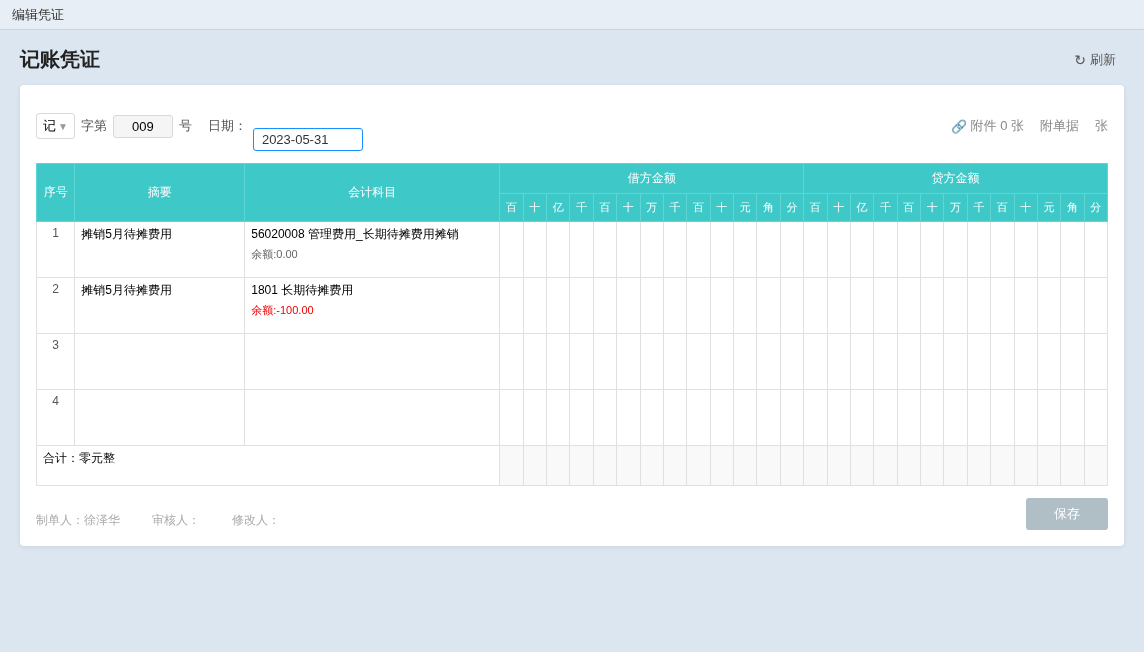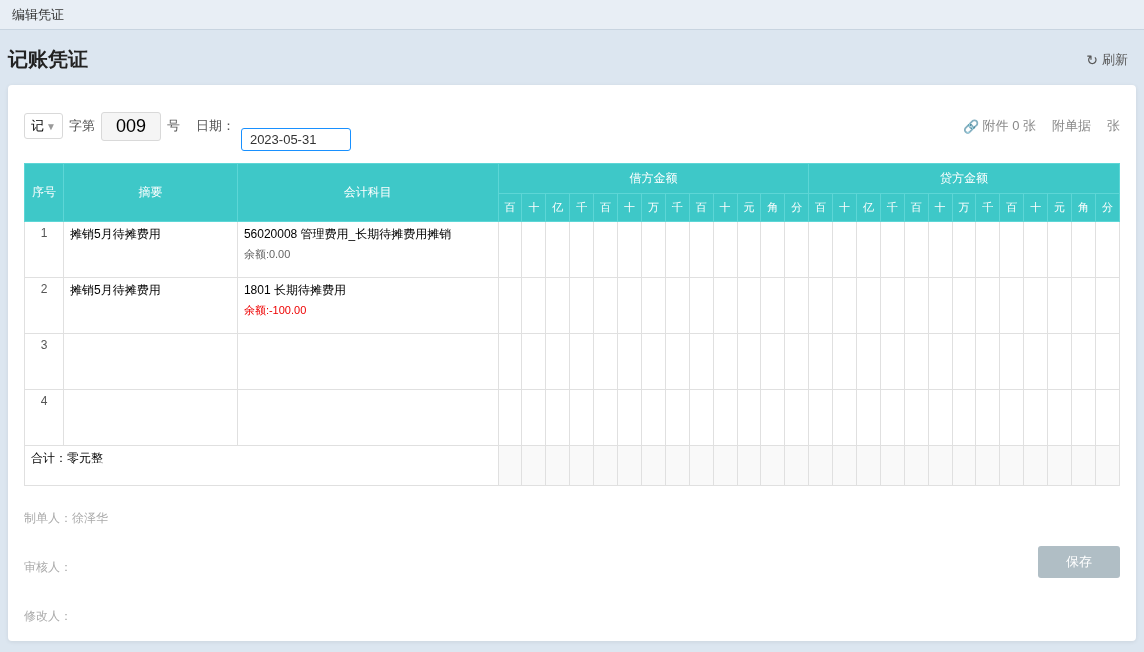--- a/index.html
+++ b/index.html
@@ -16,21 +16,21 @@
       padding: 6px 12px;
       font-size: 13px;
       color: #333;
       border-bottom: 1px solid #c8d4e0;
       height: 30px;
       display: flex;
       align-items: center;
     }
     .main-content {
       background: #dce6f0;
-      padding: 16px 8px;
+      padding: 16px 20px;
       height: 622px;
       overflow: hidden;
     }
     .page-header {
       display: flex;
       justify-content: space-between;
       align-items: center;
       margin-bottom: 12px;
     }
     .page-title {
@@ -76,21 +76,21 @@
       padding: 3px 6px;
       background: #fff;
       cursor: pointer;
       font-size: 13px;
     }
     .prefix-select .arrow { font-size: 10px; color: #999; }
     .field-input {
       border: 1px solid #d9d9d9;
       border-radius: 3px;
       padding: 3px 8px;
-      font-size: 18px;
+      font-size: 13px;
       width: 60px;
       text-align: center;
       background: #f5f5f5;
     }
     .date-input {
       border: 1px solid #1890ff;
       border-radius: 3px;
       padding: 3px 8px;
       font-size: 13px;
       width: 110px;
@@ -140,21 +140,20 @@
     .sub-header { font-size: 11px; }
     .balance-text { color: #666; font-size: 11px; margin-top: 4px; }
     .balance-negative { color: #e00; font-size: 11px; margin-top: 4px; }
     .row-num { text-align: center; color: #555; }
     .footer-info {
       display: flex;
       gap: 32px;
       margin-top: 12px;
       color: #aaa;
       font-size: 12px;
-      flex-direction: column;
     }
     .save-btn {
       margin-left: auto;
       background: #b0bec5;
       color: #fff;
       border: none;
       border-radius: 3px;
       padding: 7px 28px;
       font-size: 13px;
       cursor: pointer;

